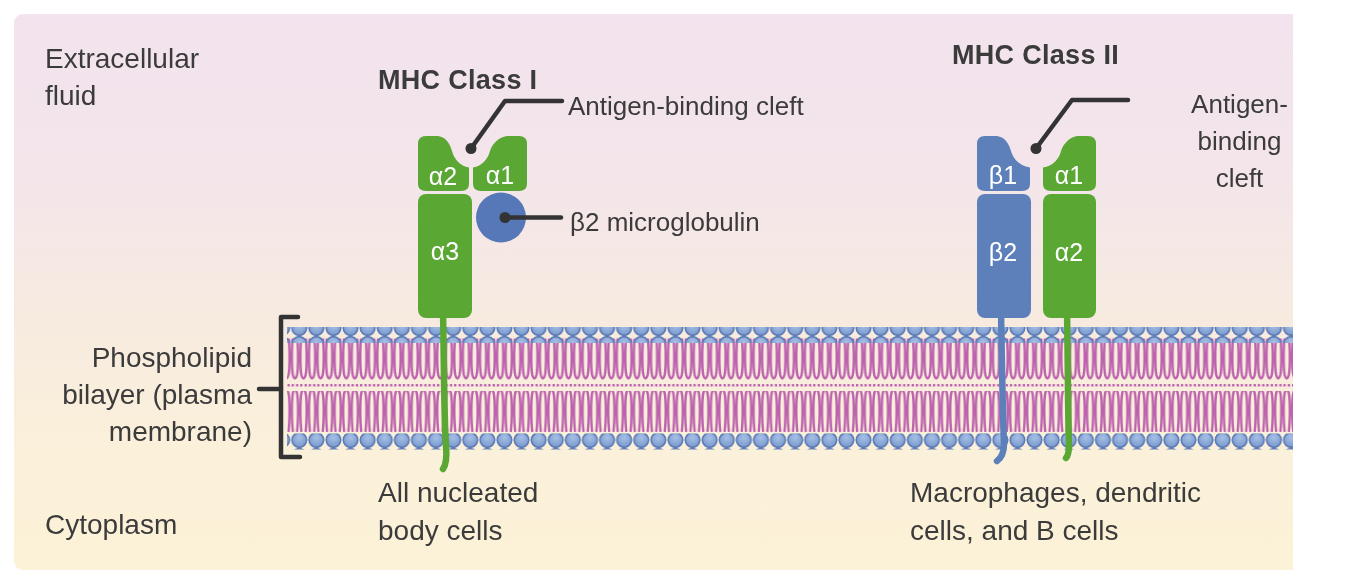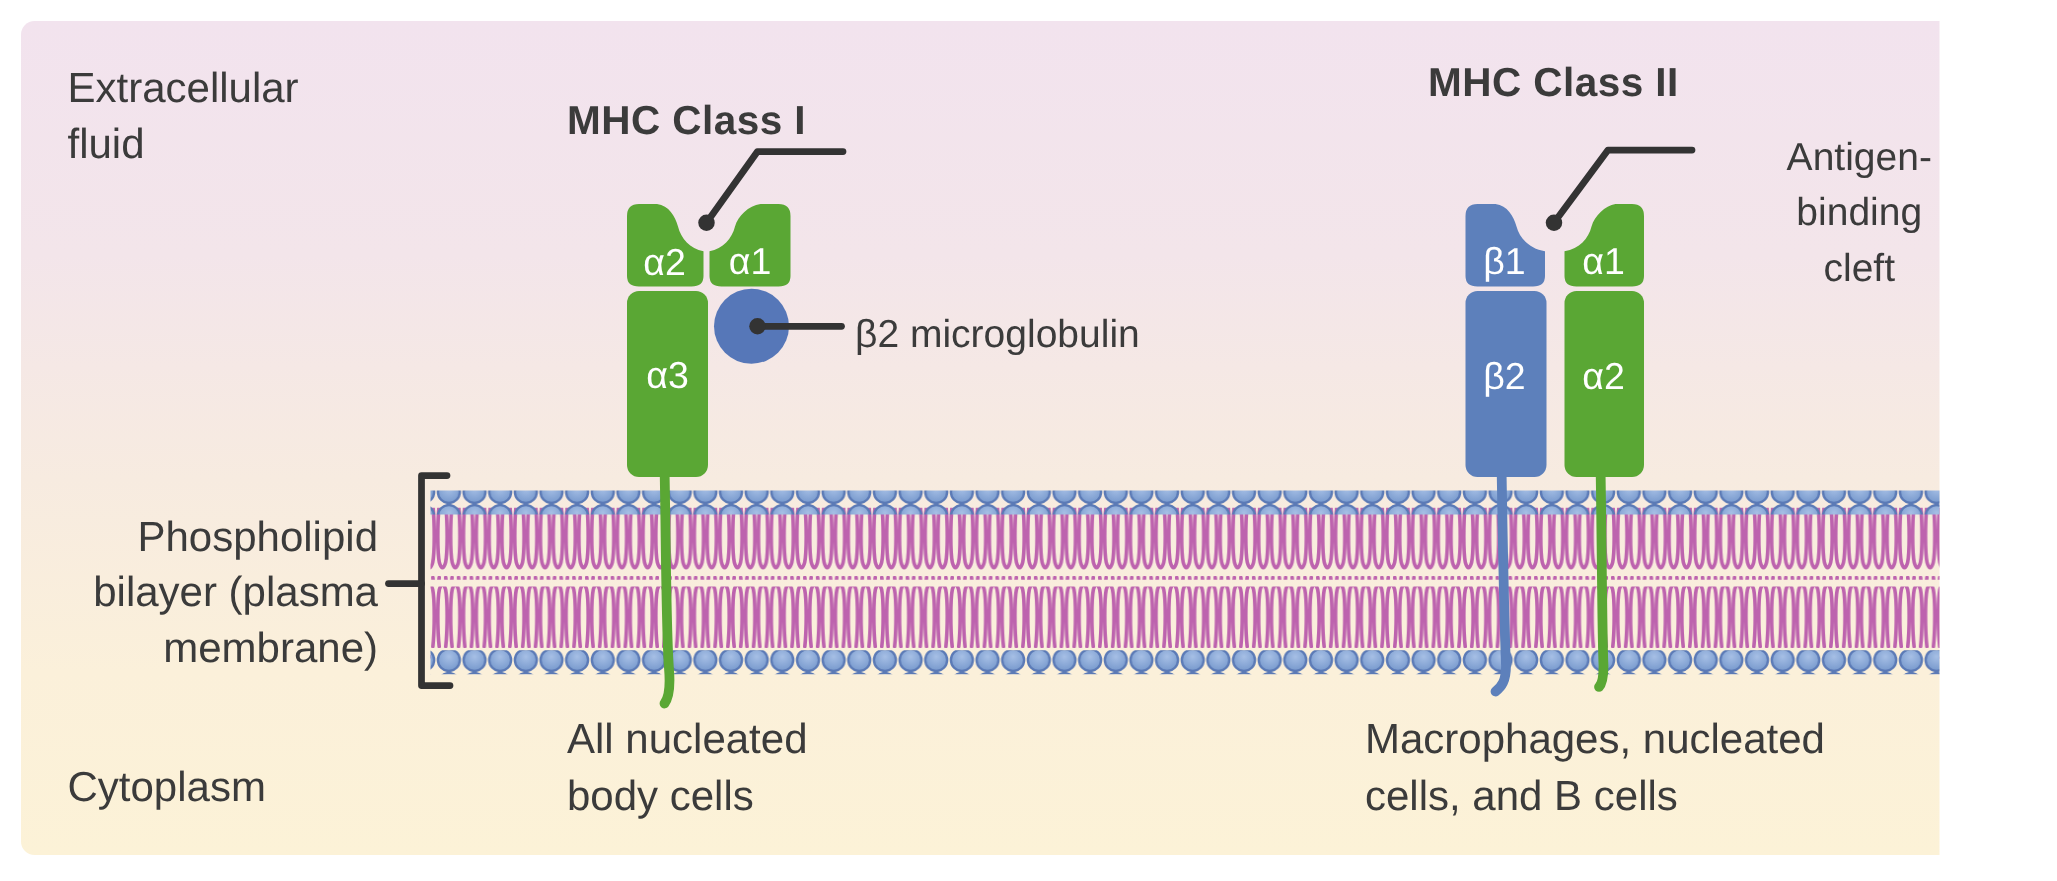--- a/index.html
+++ b/index.html
@@ -72,20 +72,21 @@
   </svg>
 
   <div class="txt side-label" style="left:45px;top:40px;">
     <div>Extracellular</div>
     <div>fluid</div>
   </div>
 
   <div class="txt title" style="left:378px;top:40px;margin-top:25px;">MHC Class I</div>
   <div class="txt title" style="left:952px;top:40px;">MHC Class II</div>
 
+  <div class="txt annot" style="left:568px;top:88px;">Antigen-binding cleft</div>
 
   <div class="txt annot" style="left:570px;top:204px;">β2 microglobulin</div>
 
   <div class="txt annot" style="left:1186px;top:86px;text-align:center;">
     <div>Antigen-binding</div>
     <div>cleft</div>
   </div>
 
   <div class="txt side-label right-align" style="left:30px;top:339px;width:222px;">
     <div>Phospholipid</div>
@@ -94,21 +95,21 @@
   </div>
 
   <div class="txt side-label" style="left:45px;top:506px;">Cytoplasm</div>
 
   <div class="txt caption" style="left:378px;top:474px;">
     <div>All nucleated</div>
     <div>body cells</div>
   </div>
 
   <div class="txt caption" style="left:910px;top:474px;">
-    <div>Macrophages, nucleated</div>
+    <div>Macrophages, dendritic</div>
     <div>cells, and B cells</div>
   </div>
 
   <div class="domain-label" style="left:443px;top:176px;">α2</div>
   <div class="domain-label" style="left:500px;top:175px;">α1</div>
   <div class="domain-label" style="left:445px;top:251px;">α3</div>
   <div class="domain-label" style="left:1003px;top:175px;">β1</div>
   <div class="domain-label" style="left:1069px;top:175px;">α1</div>
   <div class="domain-label" style="left:1003px;top:252px;">β2</div>
   <div class="domain-label" style="left:1069px;top:252px;">α2</div>

